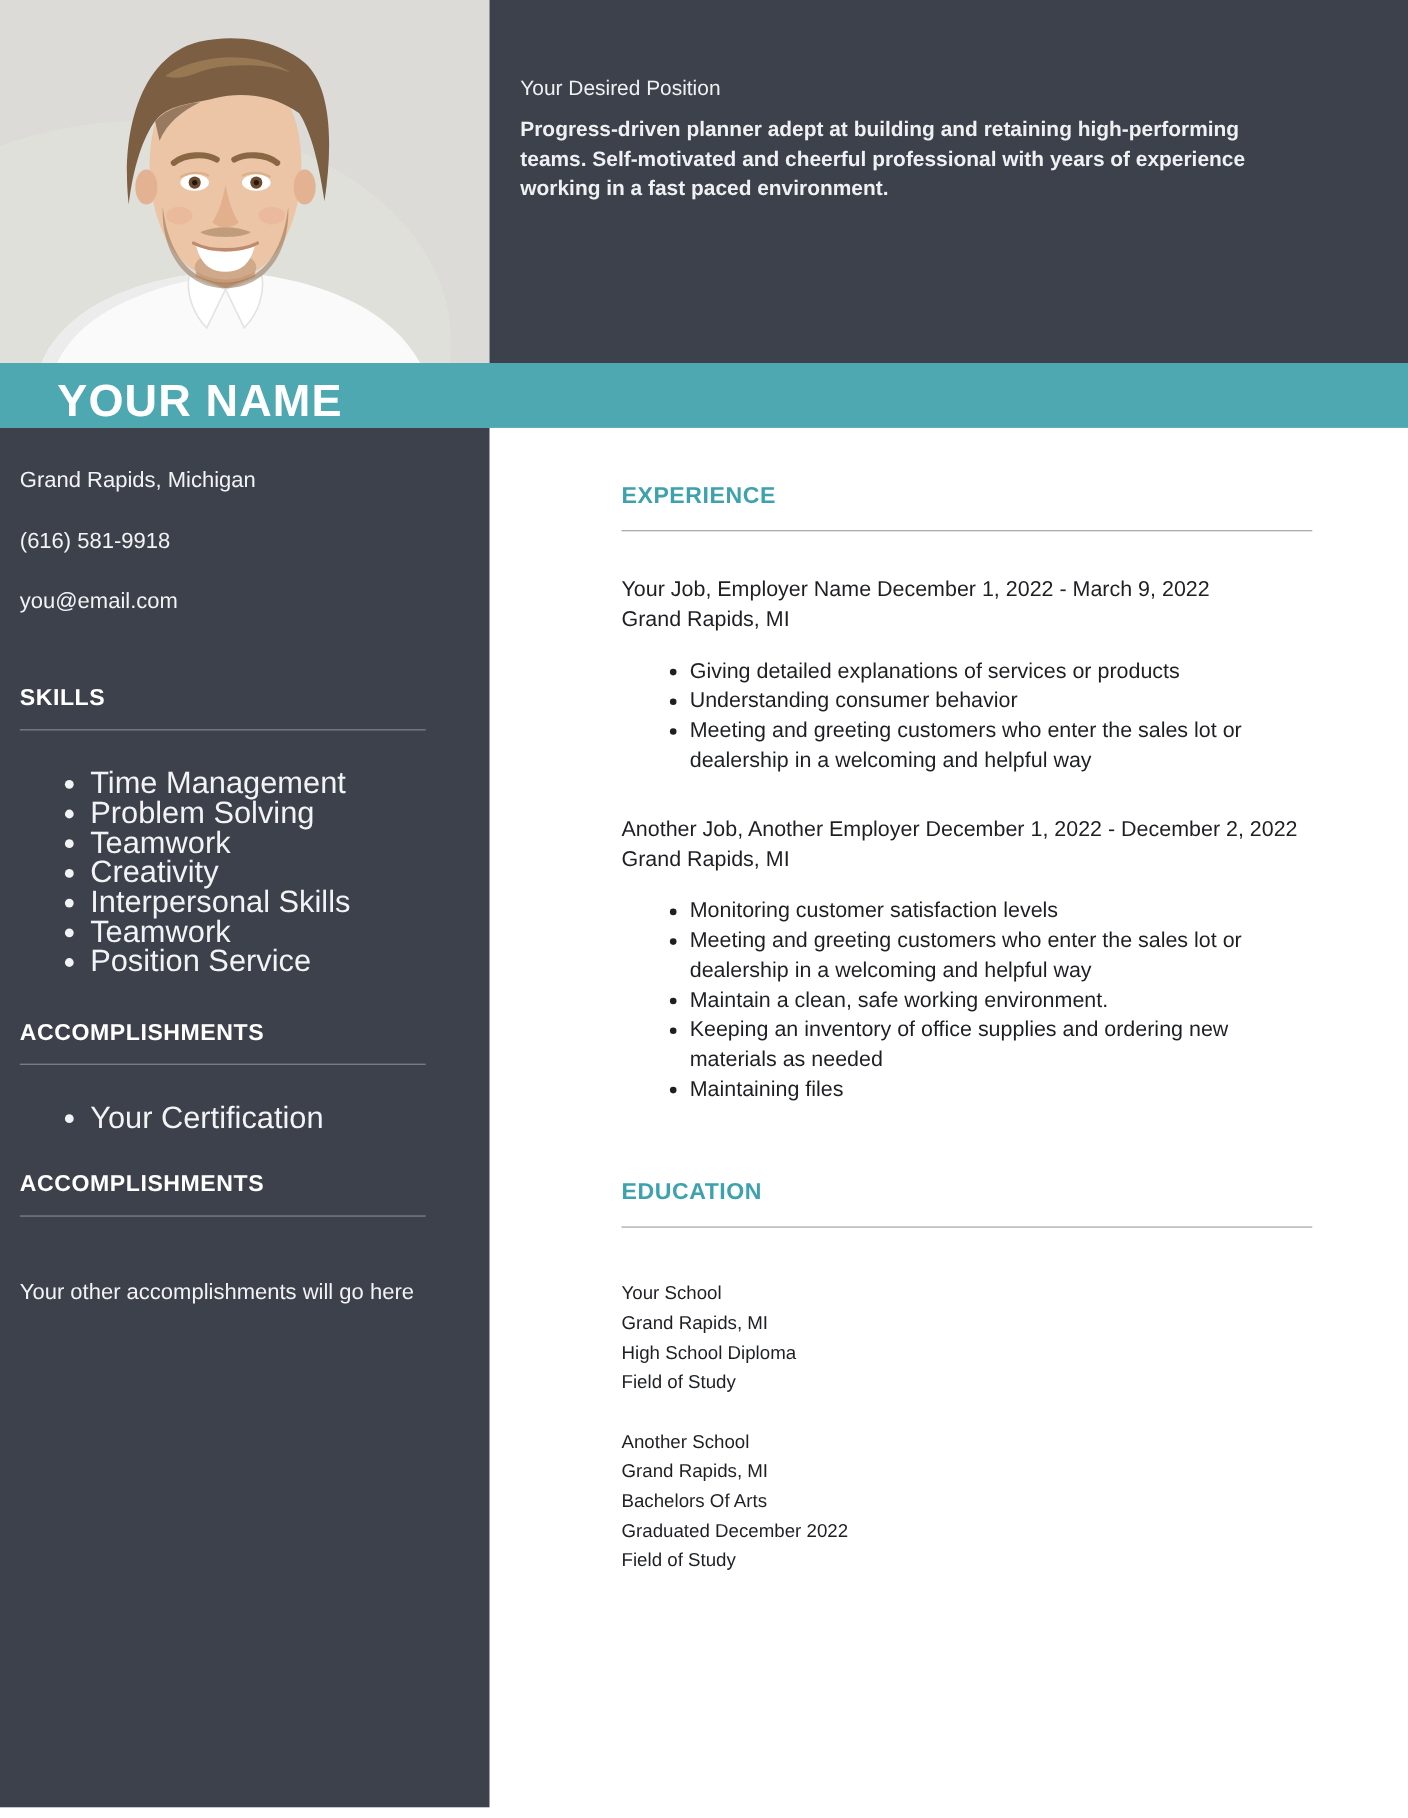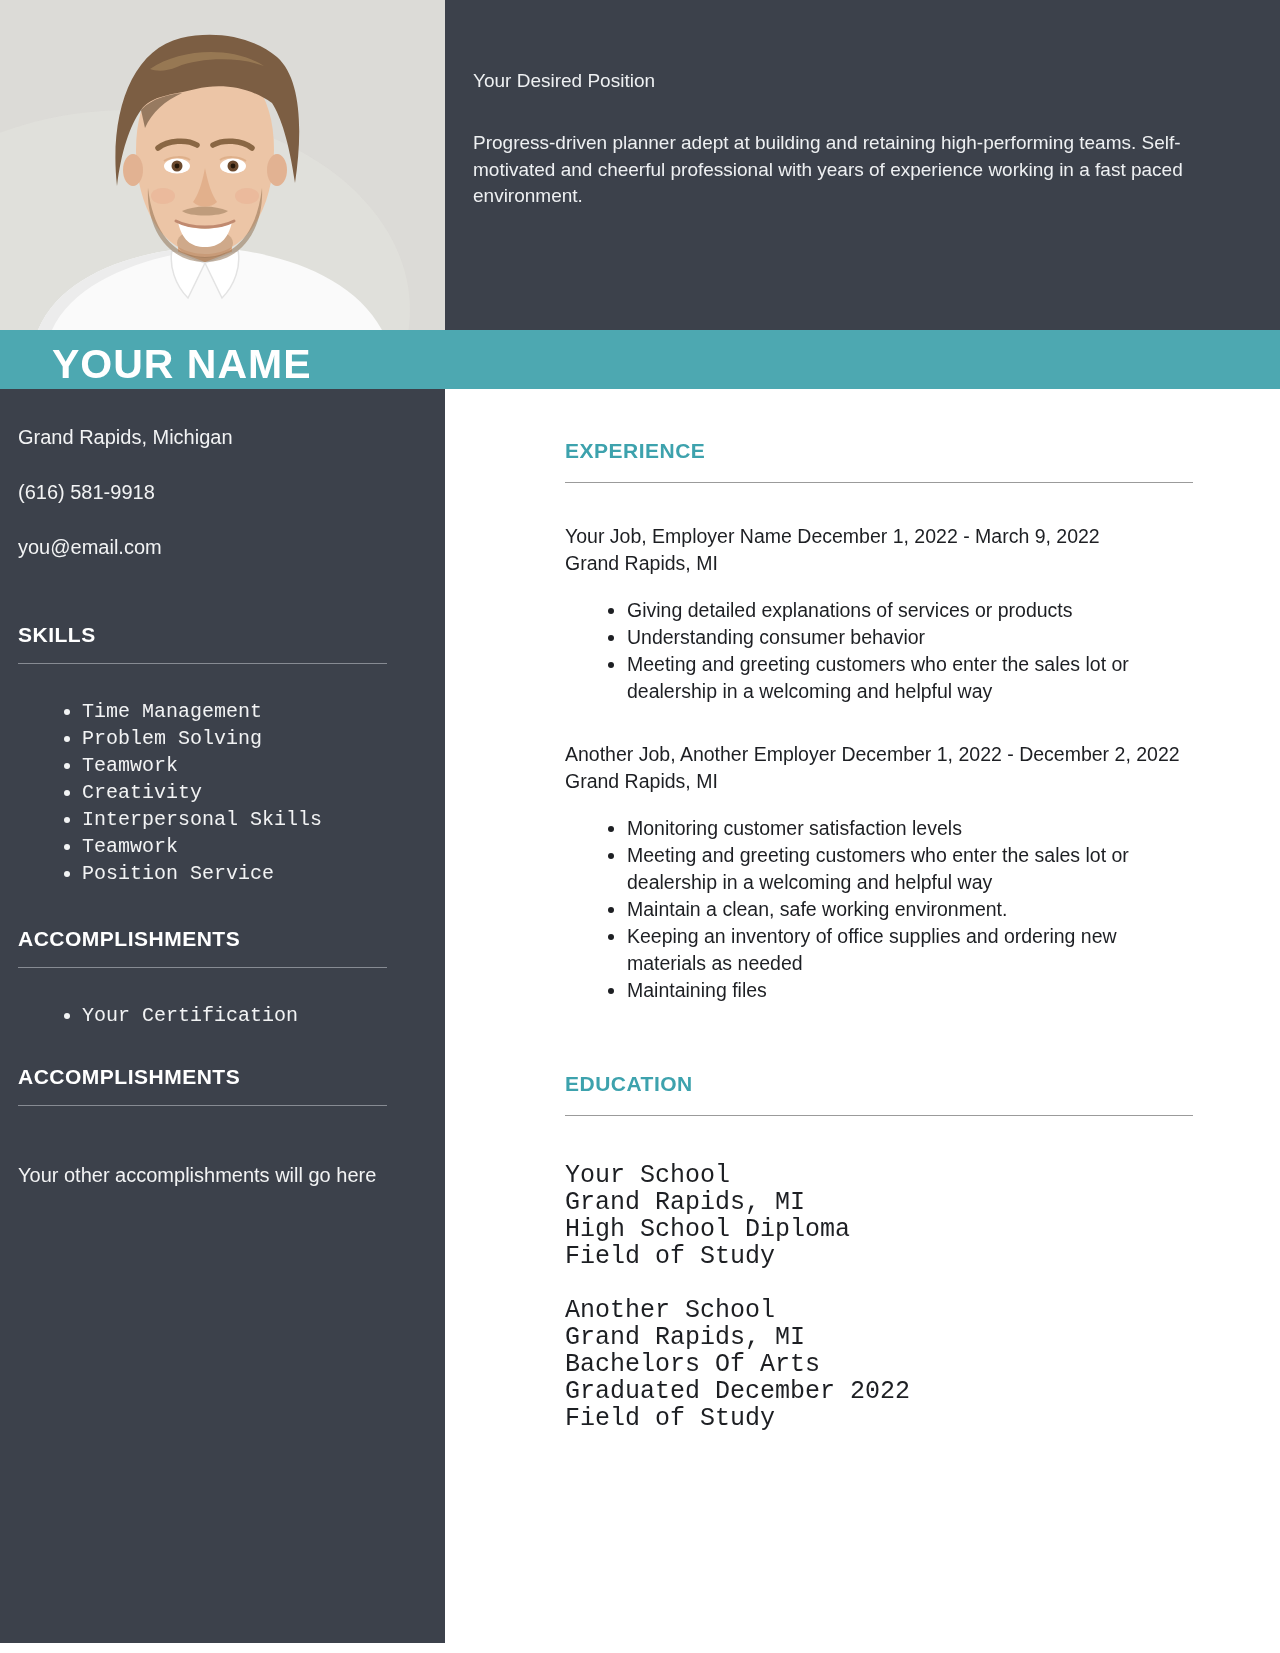--- a/index.html
+++ b/index.html
@@ -18,24 +18,25 @@
   .photo-wrap svg { display: block; width: 445px; height: 330px; }
   .top-right {
     flex: 1;
     background: #3c414b;
     color: #eef0f2;
     padding: 68px 60px 13px 28px;
     box-sizing: border-box;
   }
   .position-title { font-size: 19px; line-height: 26px; }
   .summary {
-    margin: 36px 0 0;
+    margin: 12px 0 0;
     font-size: 19px;
     line-height: 26.5px;
     max-width: 710px;
+    font-weight: bold;
   }
 
   
   .name-bar { height: 59px; background: #4da8b1; }
   .name-bar h1 {
     margin: 0;
     padding-left: 52px;
     line-height: 69px;
     font-size: 41px;
     font-weight: bold;
@@ -60,23 +61,22 @@
     letter-spacing: 0.5px; color: #ffffff;
   }
   .skills-h { margin-top: 62px; }
   .certs-h  { margin-top: 40px; }
   .accomp-h { margin-top: 36px; }
   .side-hr  { border: 0; border-top: 1px solid #878b93; margin: 16px 0 0; }
   .side-list {
     list-style: disc outside;
     margin: 34px 0 0;
     padding: 0 0 0 64px;
-    font-size: 20px;
+    font-size: 28px;
     line-height: 27px;
-    font-family: Liberation Mono, monospace;
   }
   .side-list li { margin: 0; }
   .accomplish-note { margin: 56px 0 0; font-size: 20px; line-height: 27px; }
 
   
   .main {
     flex: 1;
     padding: 50px 87px 0 120px;
     box-sizing: border-box;
     color: #1d1f23;
@@ -95,21 +95,21 @@
     margin: 20px 0 0;
     padding: 0 0 0 62px;
     font-size: 19.5px;
     line-height: 27px;
   }
   .job-bullets li { margin: 0; }
 
   .education-section { margin-top: 68px; }
   .school { margin-top: 46px; }
   .school + .school { margin-top: 27px; }
-  .school-line { font-size: 25px; line-height: 27px; font-family: Liberation Mono, monospace; }
+  .school-line { font-size: 17px; line-height: 27px; }
 </style>
 </head>
 <body>
 
 <div class="page">
 
   <div class="top">
     <div class="photo-wrap">
       <svg viewBox="0 0 445 330" xmlns="http://www.w3.org/2000/svg" role="img">
         <rect width="445" height="330" fill="#dcdbd7"></rect>

